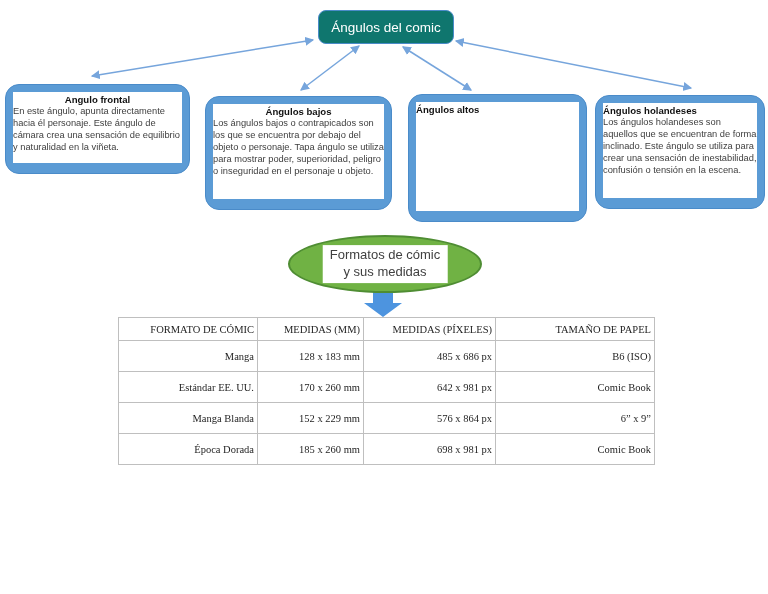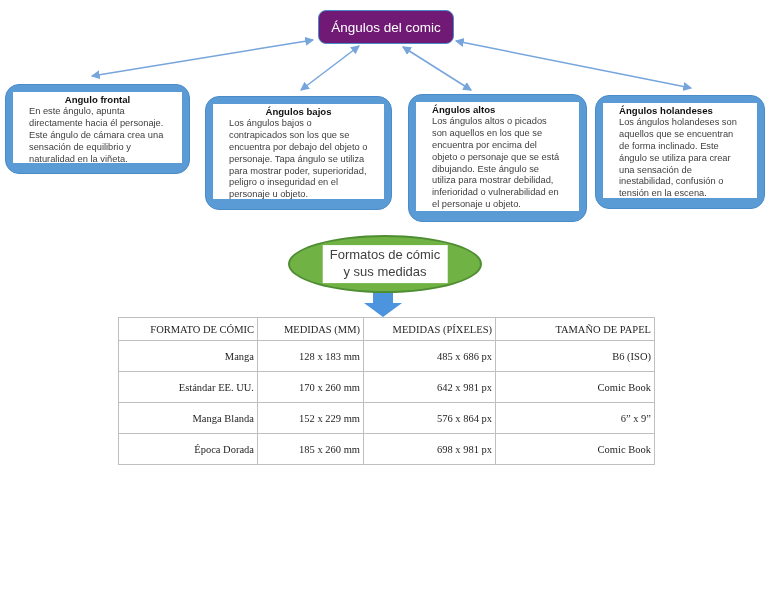--- a/index.html
+++ b/index.html
@@ -5,32 +5,32 @@
   html,body { margin:0; padding:0; background:#ffffff; }
   .canvas {
     position:relative; width:768px; height:594px; background:#ffffff;
     font-family:"Liberation Sans", sans-serif; overflow:hidden;
   }
   .overlay { position:absolute; left:0; top:0; width:768px; height:594px; pointer-events:none; }
 
   
   .top-box {
     position:absolute; left:318px; top:10px; width:134px; height:32px;
-    background:#701a75; border:1px solid #4A8BC9; border-radius:8px;
+    background:#0f766e; border:1px solid #4A8BC9; border-radius:8px;
     color:#ffffff; display:flex; align-items:center; justify-content:center;
     font-size:13.5px;
   }
 
   
   .angle-box {
     position:absolute; background:#5B9BD5; border:1px solid #4A8BC9; border-radius:14px;
   }
   .angle-inner {
     position:absolute; left:7px; right:7px; top:7px; bottom:10px;
-    background:#ffffff; padding:2px 16px; box-sizing:border-box; overflow:hidden;
+    background:#ffffff; padding:2px 0; box-sizing:border-box; overflow:hidden;
   }
   .node-title { font-weight:bold; font-size:9.6px; color:#111111; line-height:1.25; }
   .node-title.center { text-align:center; }
   .node-body { font-size:9.3px; color:#404040; line-height:1.28; }
   .box1 { left:5px;   top:84px; width:183px; height:88px; }
   .box2 { left:205px; top:96px; width:185px; height:112px; }
   .box3 { left:408px; top:94px; width:177px; height:126px; }
   .box4 { left:595px; top:95px; width:168px; height:112px; }
 
   
@@ -90,21 +90,20 @@
   <div class="angle-box box2">
     <div class="angle-inner">
       <div class="node-title center">Ángulos bajos</div>
       <div class="node-body">Los ángulos bajos o contrapicados son los que se encuentra por debajo del objeto o personaje. Tapa ángulo se utiliza para mostrar poder, superioridad, peligro o inseguridad en el personaje u objeto.</div>
     </div>
   </div>
 
   <div class="angle-box box3">
     <div class="angle-inner">
       <div class="node-title">Ángulos altos</div>
-      <div class="node-body">Los ángulos altos o picados son aquellos en los que se encuentra por encima del objeto o personaje que se está dibujando. Este ángulo se utiliza para mostrar debilidad, inferioridad o vulnerabilidad en el personaje u objeto.</div>
     </div>
   </div>
 
   <div class="angle-box box4">
     <div class="angle-inner">
       <div class="node-title">Ángulos holandeses</div>
       <div class="node-body">Los ángulos holandeses son aquellos que se encuentran de forma inclinado. Este ángulo se utiliza para crear una sensación de inestabilidad, confusión o tensión en la escena.</div>
     </div>
   </div>
 

